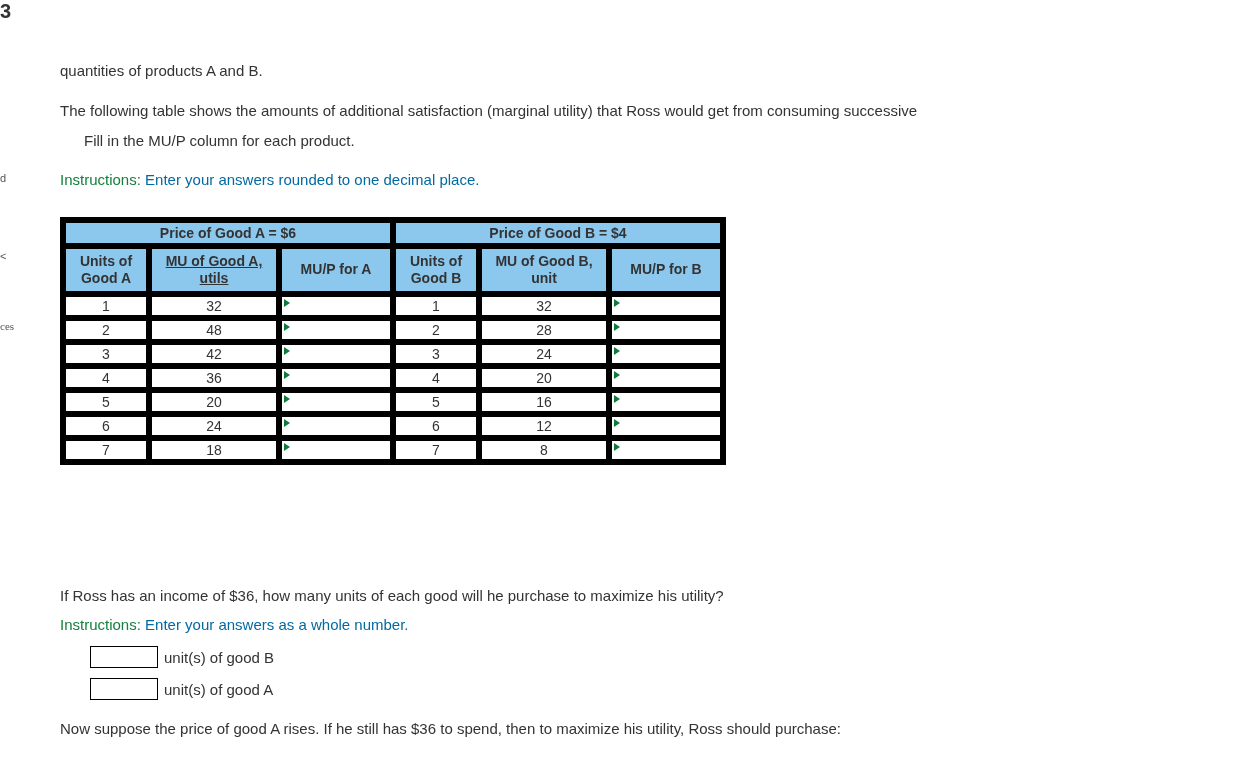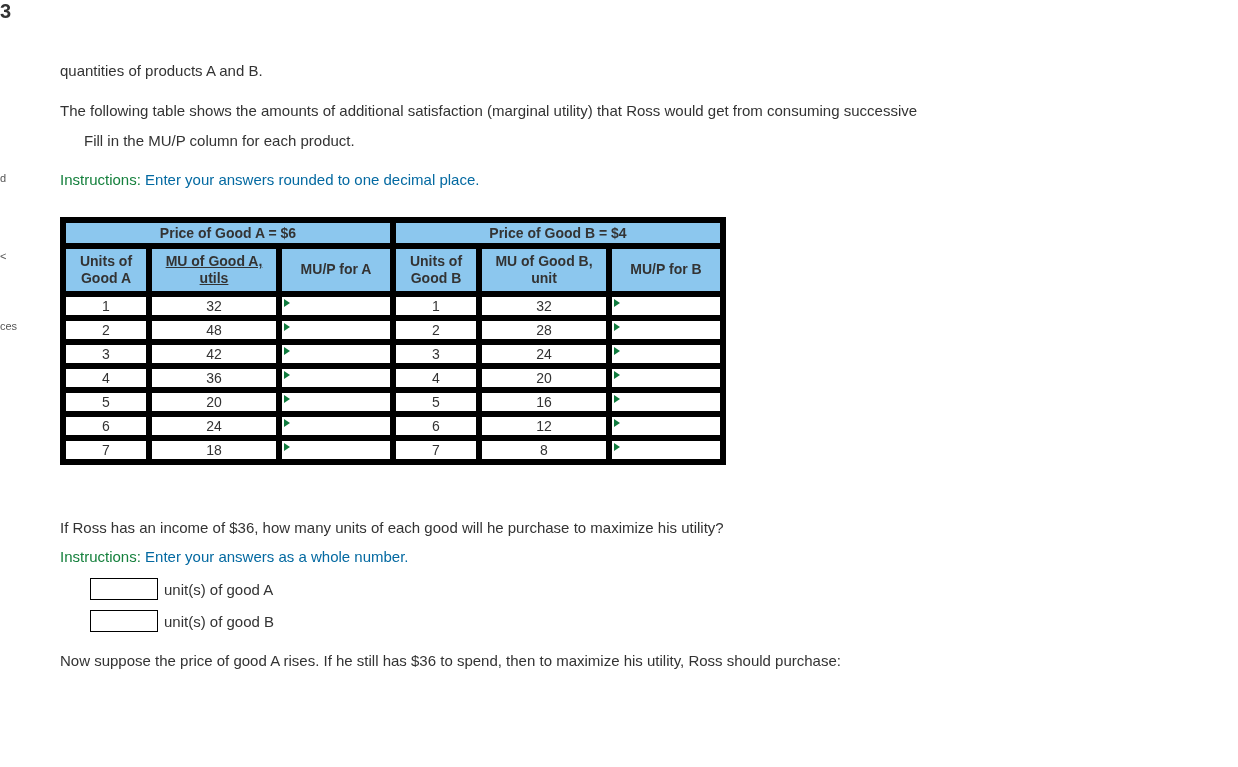--- a/index.html
+++ b/index.html
@@ -77,21 +77,21 @@
     padding: 0;
   }
   .tri {
     position: absolute;
     top: 2px; left: 2px;
     width: 0; height: 0;
     border-style: solid;
     border-width: 4px 0 4px 6px;
     border-color: transparent transparent transparent #0f7a3d;
   }
-  .q2 { margin-top: 52px; }
+  .q2 { margin-top: 120px; }
   .ans-row {
     display: flex;
     align-items: center;
     gap: 6px;
     margin: 10px 0 6px 30px;
   }
   .ans-box {
     width: 68px;
     height: 22px;
     border: 1px solid #000;
@@ -102,21 +102,21 @@
 </style>
 </head>
 <body>
 
 <div class="page">
 
   <div class="left-edge">
     <div class="edge-logo">3</div>
     <div class="edge-item" style="top:172px;">d</div>
     <div class="edge-item" style="top:250px;">&lt;</div>
-    <div class="edge-item" style="top:320px;">ces</div>
+    <div class="edge-item" style="top:320px;font-family:Liberation Serif, serif;">ces</div>
   </div>
 
   <div class="content">
 
     <p class="para" style="margin-bottom:18px;">quantities of products A and B.</p>
     <p class="para">The following table shows the amounts of additional satisfaction (marginal utility) that Ross would get from consuming successive</p>
     <p class="para" style="margin-bottom:18px;margin-left:24px;">Fill in the MU/P column for each product.</p>
     <p class="para">
       <span class="instr-label">Instructions:</span>
       <span class="instr"> </span><span class="instr">Enter your answers rounded to one decimal place.</span>
@@ -231,24 +231,24 @@
 
     <div class="q2">
       <p class="para">If Ross has an income of $36, how many units of each good will he purchase to maximize his utility?</p>
       <p class="para">
         <span class="instr-label">Instructions:</span>
         <span class="instr"> </span><span class="instr">Enter your answers as a whole number.</span>
       </p>
 
       <div class="ans-row">
         <input class="ans-box" value="" style="">
-        <span>unit(s) of good A</span>
+        <span>unit(s) of good B</span>
       </div>
       <div class="ans-row">
         <input class="ans-box" value="" style="">
-        <span>unit(s) of good B</span>
+        <span>unit(s) of good A</span>
       </div>
     </div>
 
     <p class="para final-para">Now suppose the price of good A rises. If he still has $36 to spend, then to maximize his utility, Ross should purchase:</p>
 
   </div>
 </div>
 
 </body></html>

